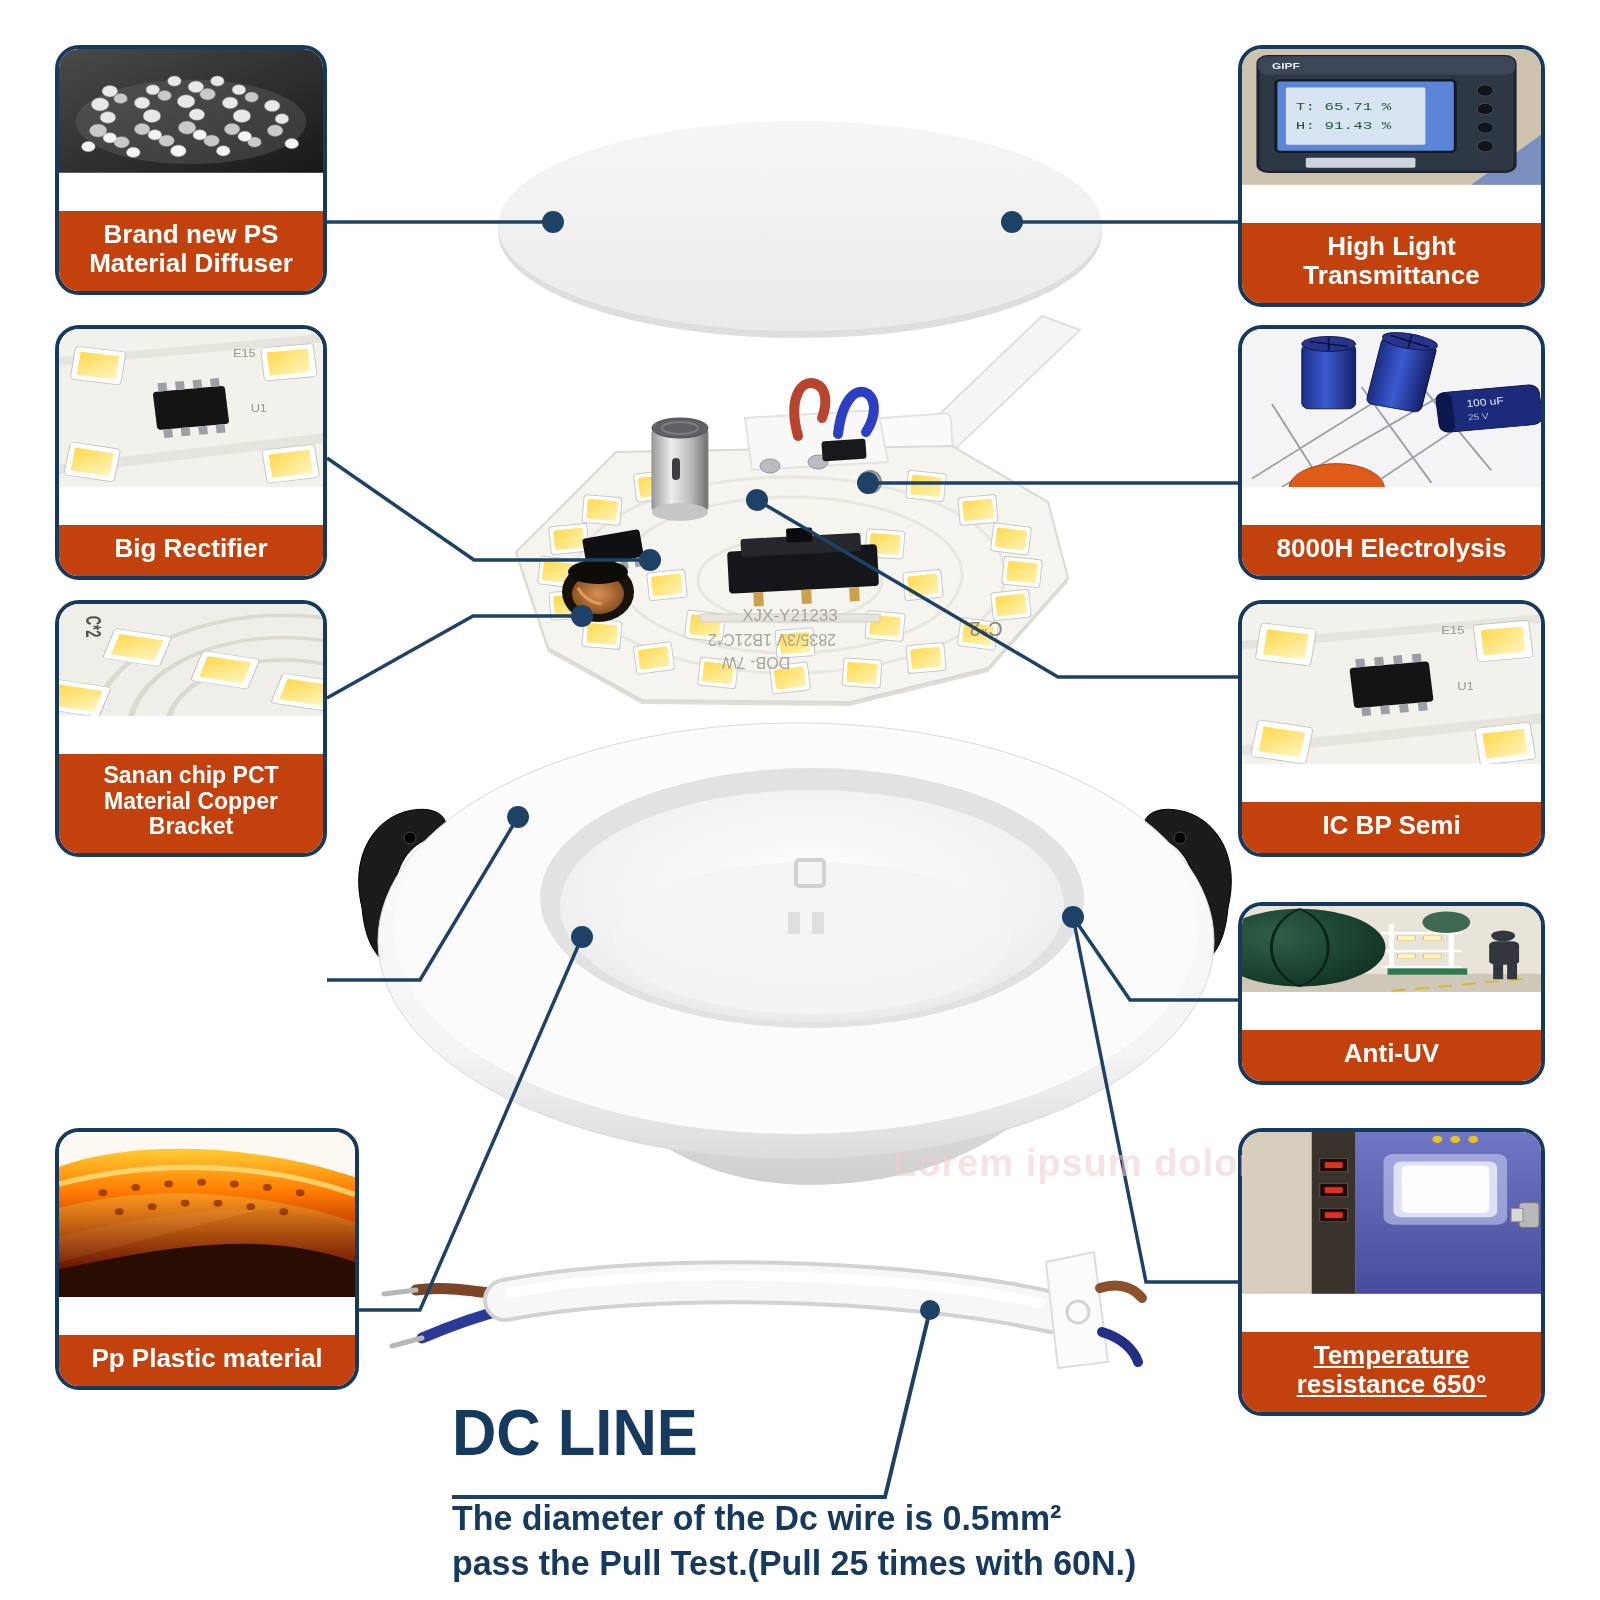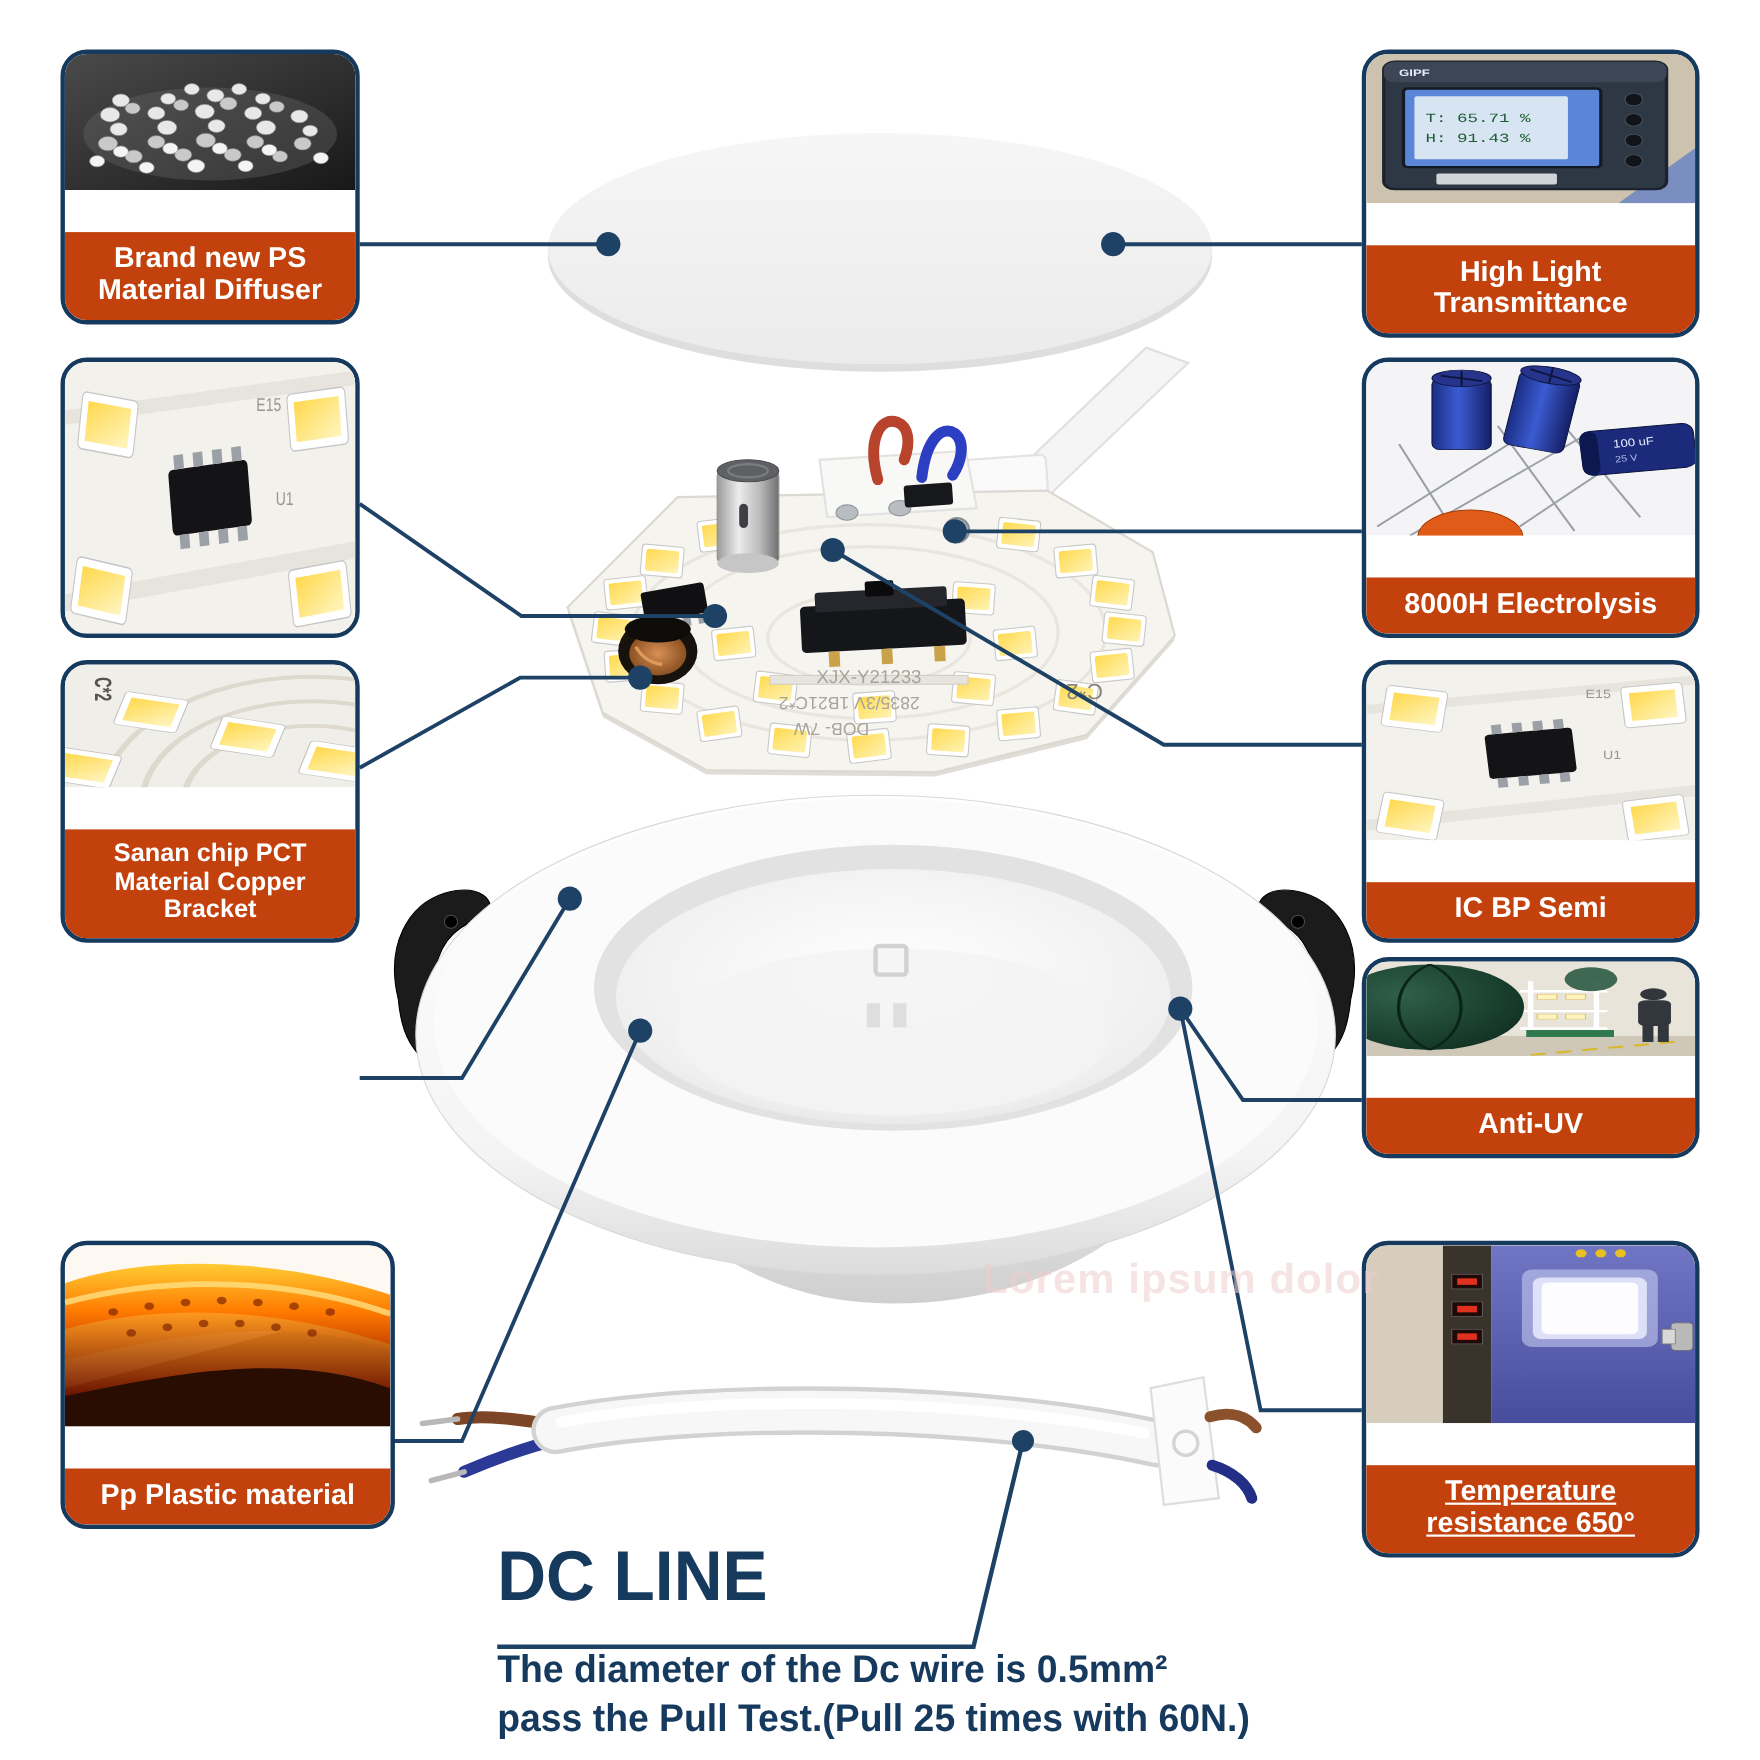--- a/index.html
+++ b/index.html
@@ -398,20 +398,21 @@
             <rect x="158" y="62" width="9" height="10" fill="#9aa0a6"></rect>
           <rect x="104" y="118" width="9" height="10" fill="#9aa0a6"></rect>
             <rect x="122" y="118" width="9" height="10" fill="#9aa0a6"></rect>
             <rect x="140" y="118" width="9" height="10" fill="#9aa0a6"></rect>
             <rect x="158" y="118" width="9" height="10" fill="#9aa0a6"></rect>
         </g>
         <text x="178" y="34" font-size="13" fill="#9a968e">E15</text>
         <text x="196" y="100" font-size="13" fill="#9a968e">U1</text>
       </svg>
     </div>
+    <div class="label"><span class="inner">Big Rectifier</span></div>
   </div>
 
   <div class="card" style="left:55px;top:600px;width:272px;height:257px">
     <div class="photo">
       <svg viewBox="0 0 270 190" preserveAspectRatio="none">
         <defs>
             <linearGradient id="gLedL3" x1="0" y1="0" x2="1" y2="1">
           <stop offset="0" stop-color="#ffd84d"></stop>
               <stop offset="1" stop-color="#fff6c0"></stop>
             </linearGradient>
@@ -586,21 +587,21 @@
             <rect x="155" y="120" width="9" height="10" fill="#9aa0a6"></rect>
             <rect x="174" y="120" width="9" height="10" fill="#9aa0a6"></rect>
         </g>
         <text x="200" y="36" font-size="13" fill="#9a968e">E15</text>
         <text x="216" y="102" font-size="13" fill="#9a968e">U1</text>
       </svg>
     </div>
     <div class="label"><span class="inner">IC BP Semi</span></div>
   </div>
 
-  <div class="card" style="left:1238px;top:870px;width:307px;height:183px">
+  <div class="card" style="left:1238px;top:902px;width:307px;height:183px">
     <div class="photo">
       <svg viewBox="0 0 300 190" preserveAspectRatio="none">
         <defs>
             <radialGradient id="gSph" cx="0.35" cy="0.35" r="0.8">
           <stop offset="0" stop-color="#2f6048"></stop>
               <stop offset="1" stop-color="#0f2e20"></stop>
             </radialGradient>
           </defs>
         <rect width="300" height="190" fill="#e8e4da"></rect>
         <rect y="150" width="300" height="40" fill="#cfc8b8"></rect>

